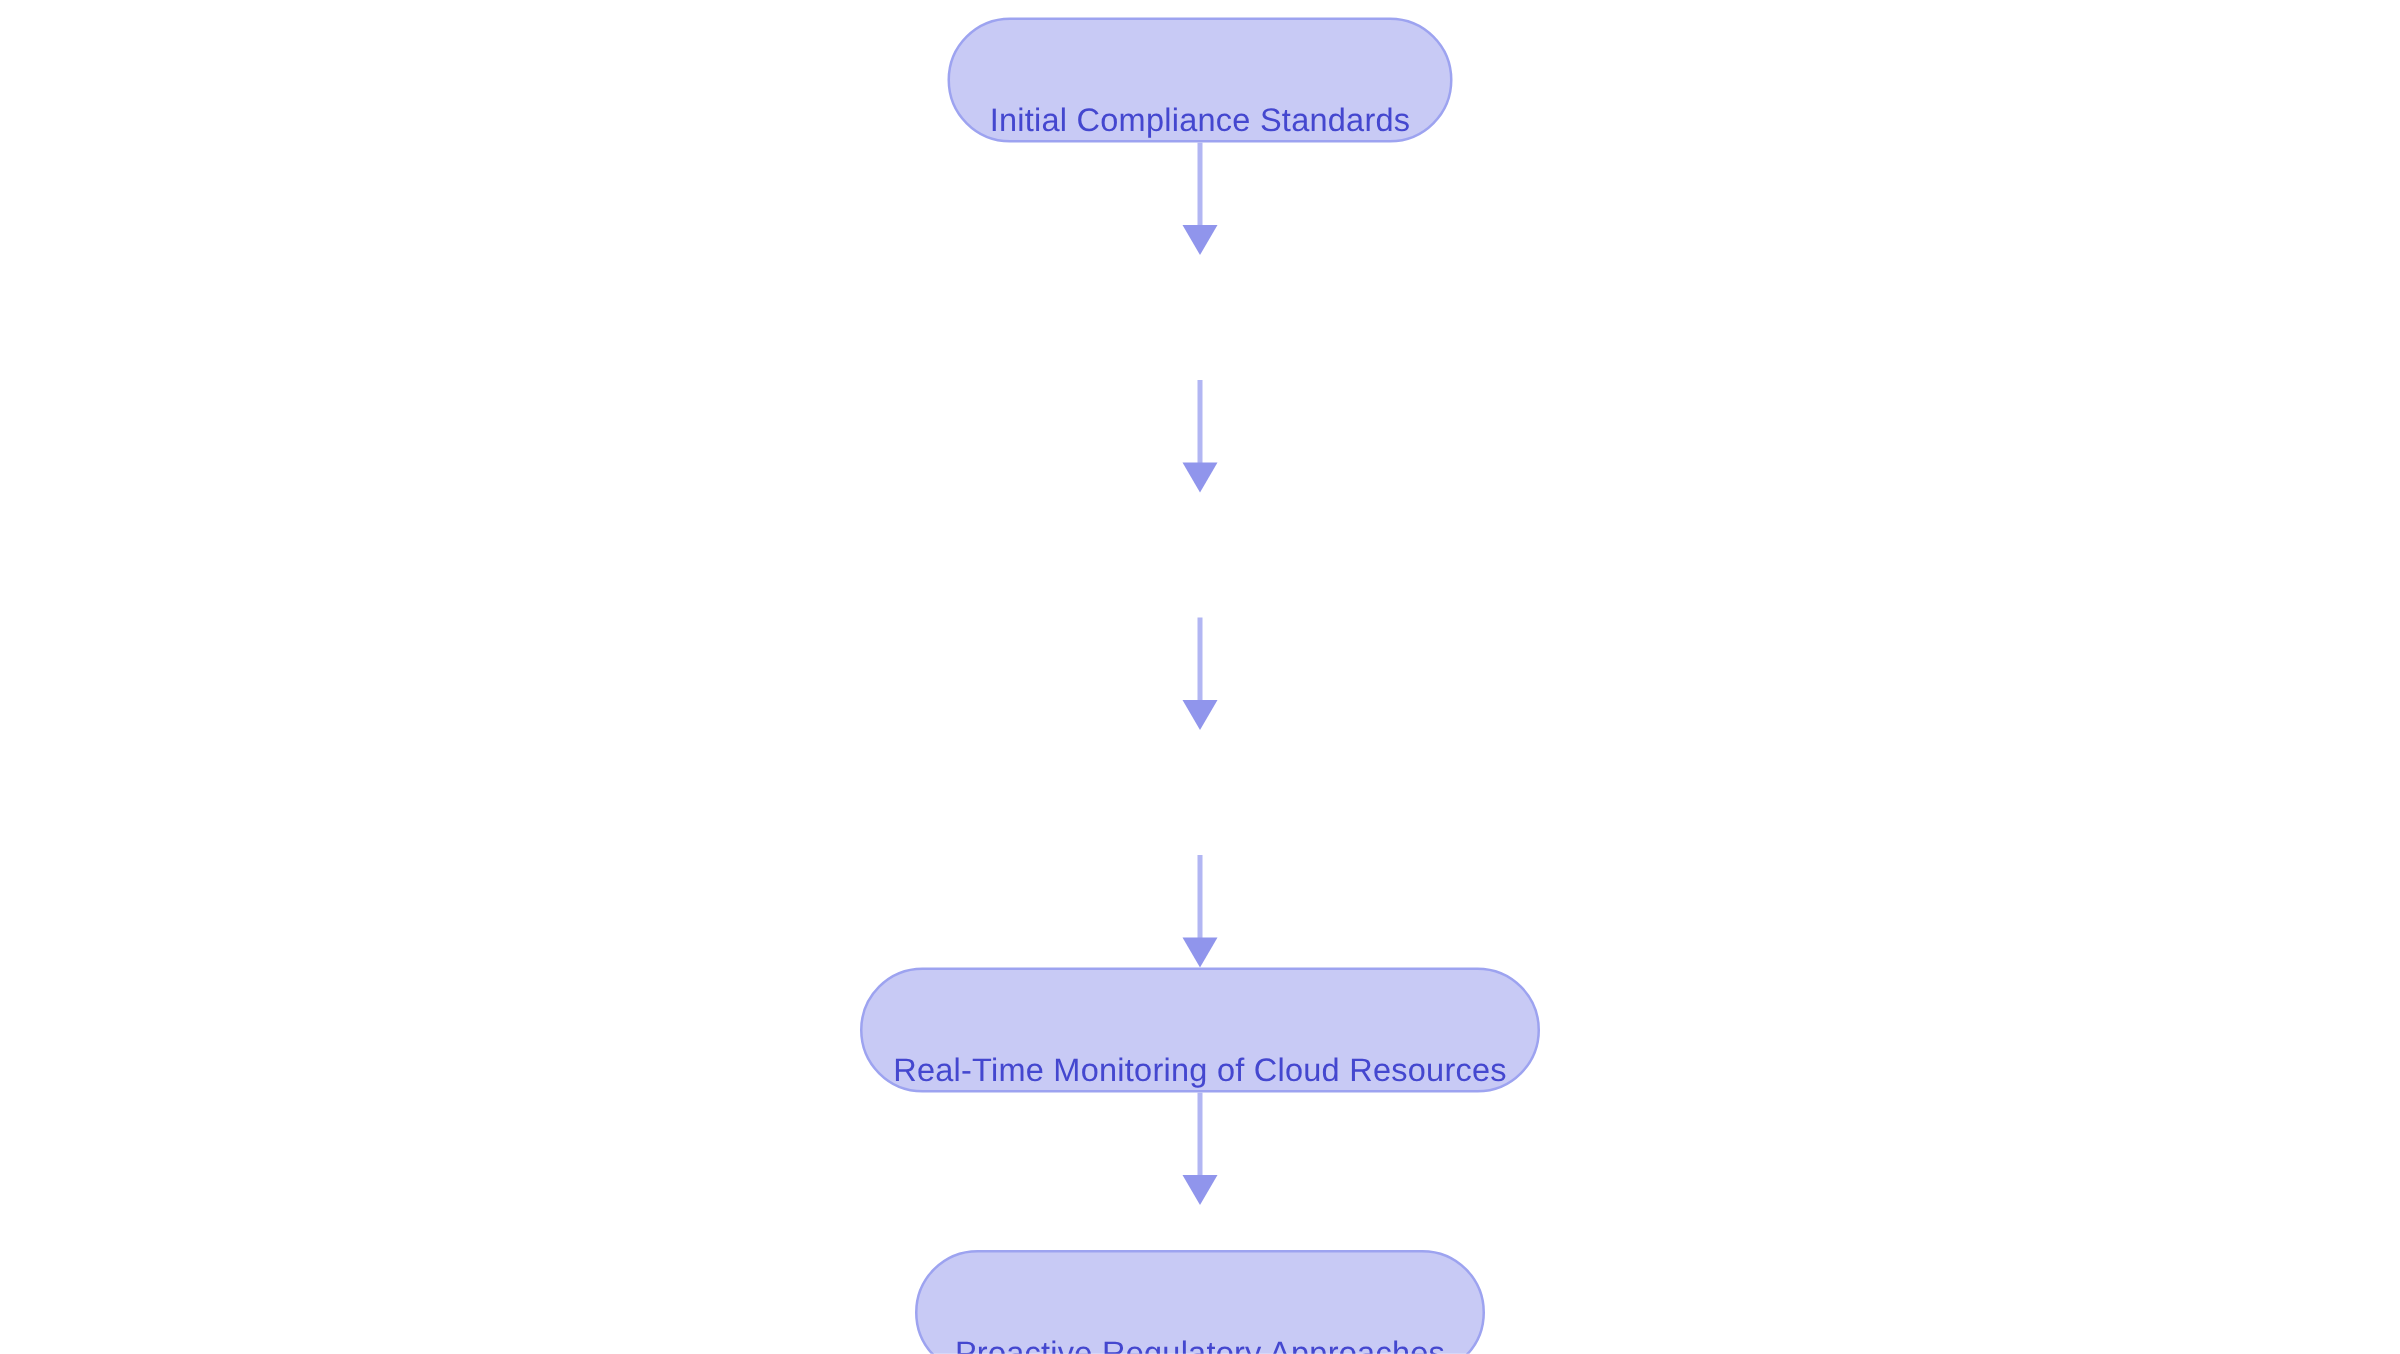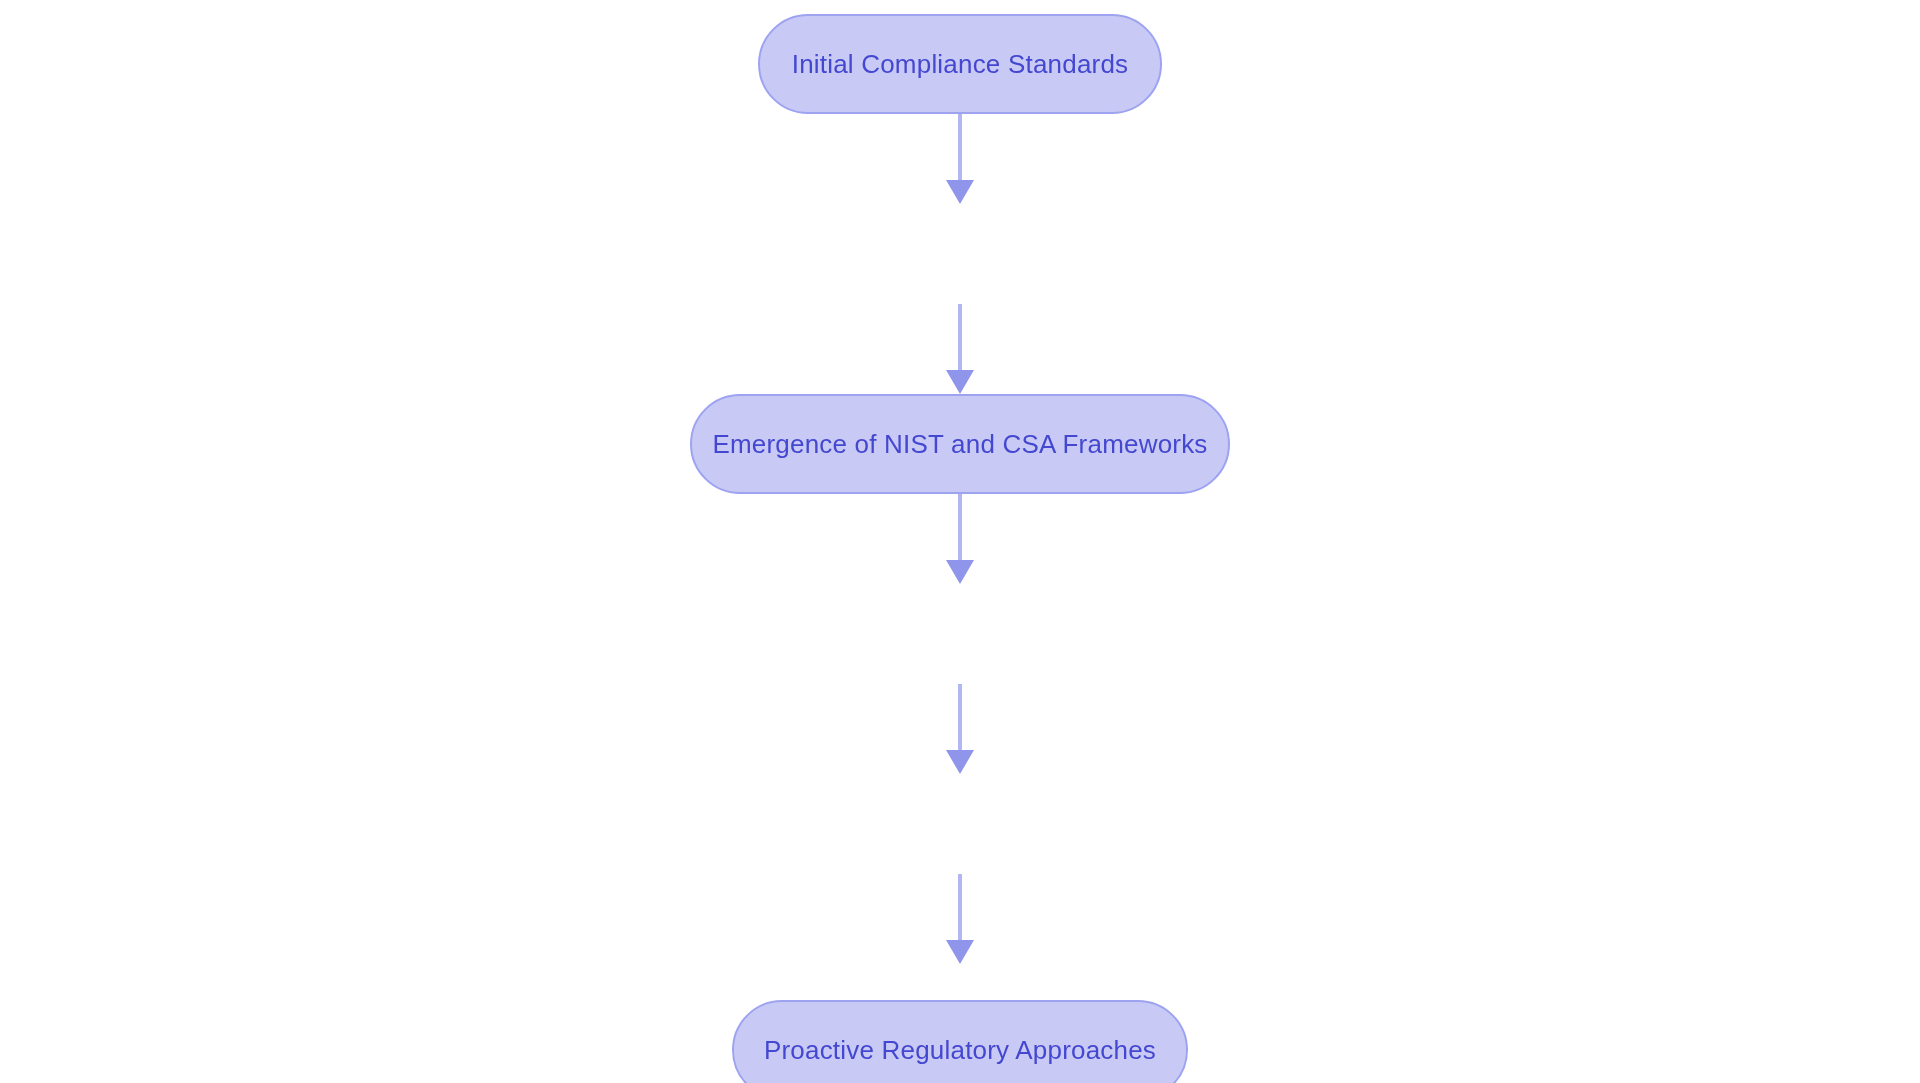--- a/index.html
+++ b/index.html
@@ -20,21 +20,21 @@
   }
 
   .node {
     position: absolute;
     height: 100px;
     box-sizing: border-box;
     background: var(--node-fill, #c8caf5);
     border: 2px solid var(--node-border, #9da3f0);
     border-radius: 50px;
     display: flex;
-    align-items: center;
+    align-items: flex-end;
     justify-content: center;
   }
 
   .node .label {
     color: var(--node-text, #4447cf);
     font-size: 26px;
     letter-spacing: 0.2px;
     white-space: nowrap;
     text-align: center;
   }
@@ -91,35 +91,35 @@
     <div class="shaft"></div>
     <div class="head"></div>
   </div>
 
 
   <div class="arrow a2">
     <div class="shaft"></div>
     <div class="head"></div>
   </div>
 
-  <div class="node n3">
-    <span class="label">Emergence of NIST and CSA Frameworks</span>
-  </div>
 
   <div class="arrow a3">
     <div class="shaft"></div>
     <div class="head"></div>
   </div>
 
 
   <div class="arrow a4">
     <div class="shaft"></div>
     <div class="head"></div>
   </div>
 
+  <div class="node n5">
+    <span class="label">Real-Time Monitoring of Cloud Resources</span>
+  </div>
 
   <div class="arrow a5">
     <div class="shaft"></div>
     <div class="head"></div>
   </div>
 
   <div class="node n6">
     <span class="label">Proactive Regulatory Approaches</span>
   </div>
 

